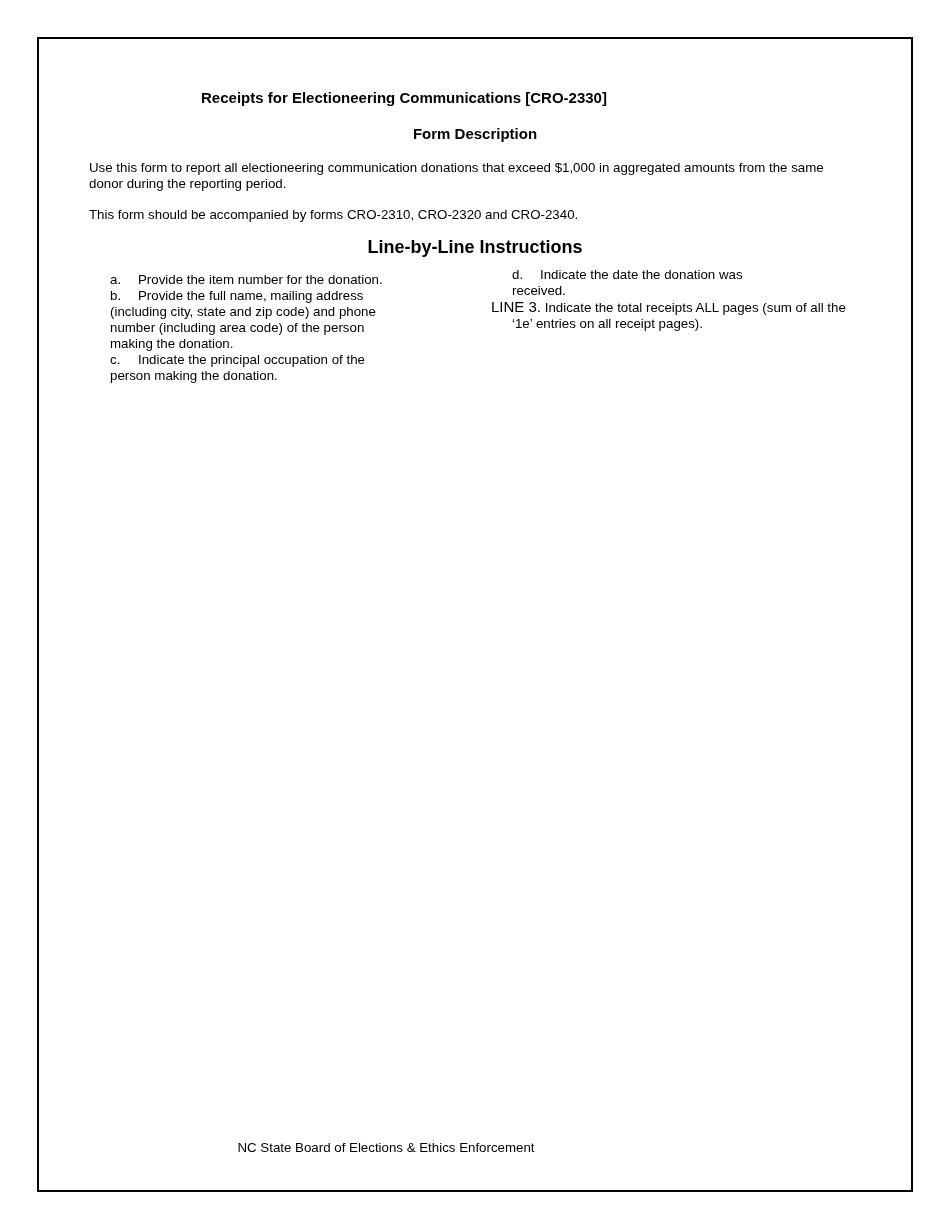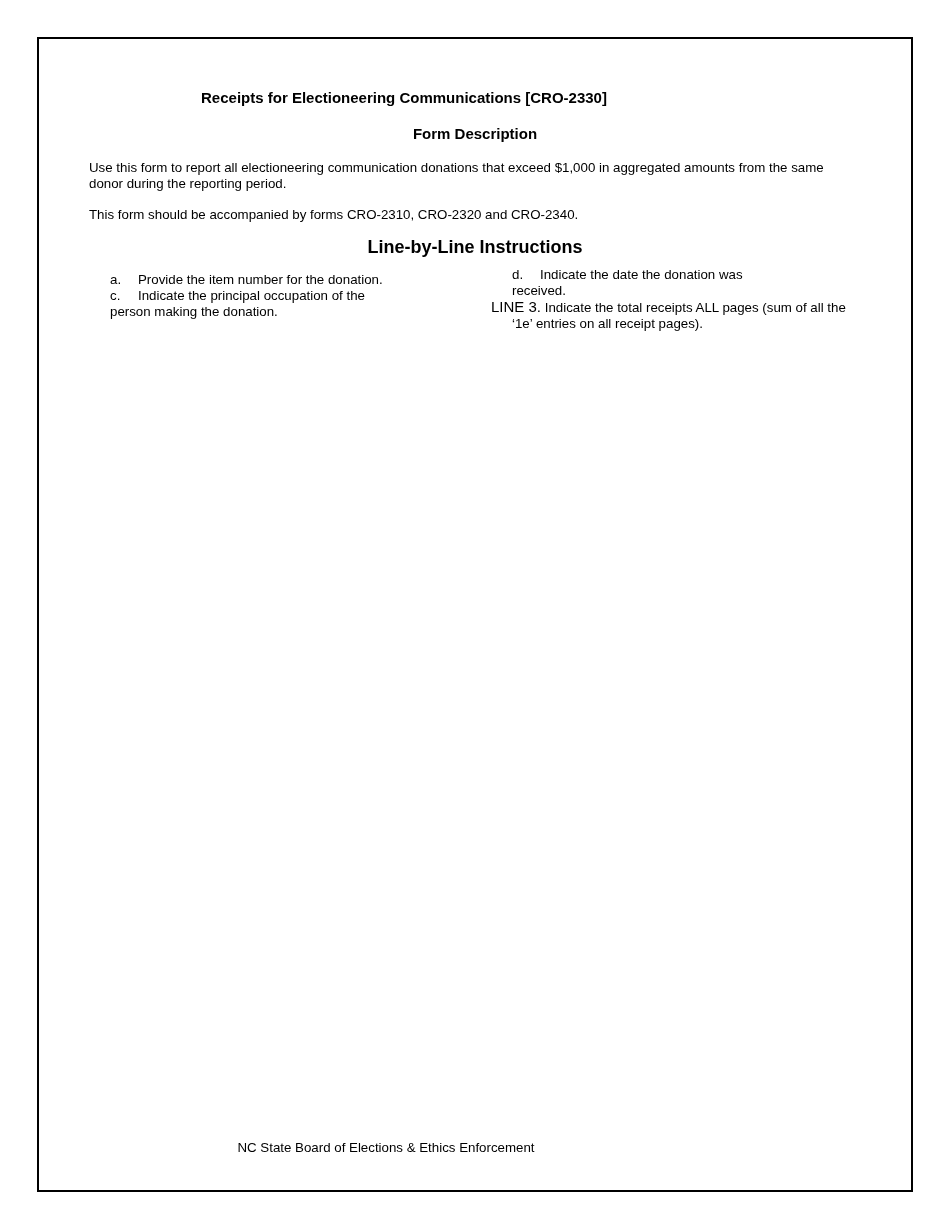--- a/index.html
+++ b/index.html
@@ -49,20 +49,23 @@
 <div class="para p1">Use this form to report all electioneering communication donations that exceed $1,000 in aggregated amounts from the same donor during the reporting period.</div>
 <div class="para p2">This form should be accompanied by forms CRO-2310, CRO-2320 and CRO-2340.</div>
 
 <div class="instr-heading">Line-by-Line Instructions</div>
 
 <div class="col col-left">
   <div class="indent">
     <span class="item-letter">a.</span><span>Provide the item number for the donation.</span>
   </div>
   <div class="indent">
+    <span class="item-letter">b.</span><span>Provide the full name, mailing address (including city, state and zip code) and phone number (including area code) of the person making the donation.</span>
+  </div>
+  <div class="indent">
     <span class="item-letter">c.</span><span>Indicate the principal occupation of the person making the donation.</span>
   </div>
 </div>
 
 <div class="col col-right">
   <div class="indent" style="width:250px;">
     <span class="item-letter">d.</span><span>Indicate the date the donation was received.</span>
   </div>
   <div class="hang">
     <span class="line-label">LINE 3.</span>

